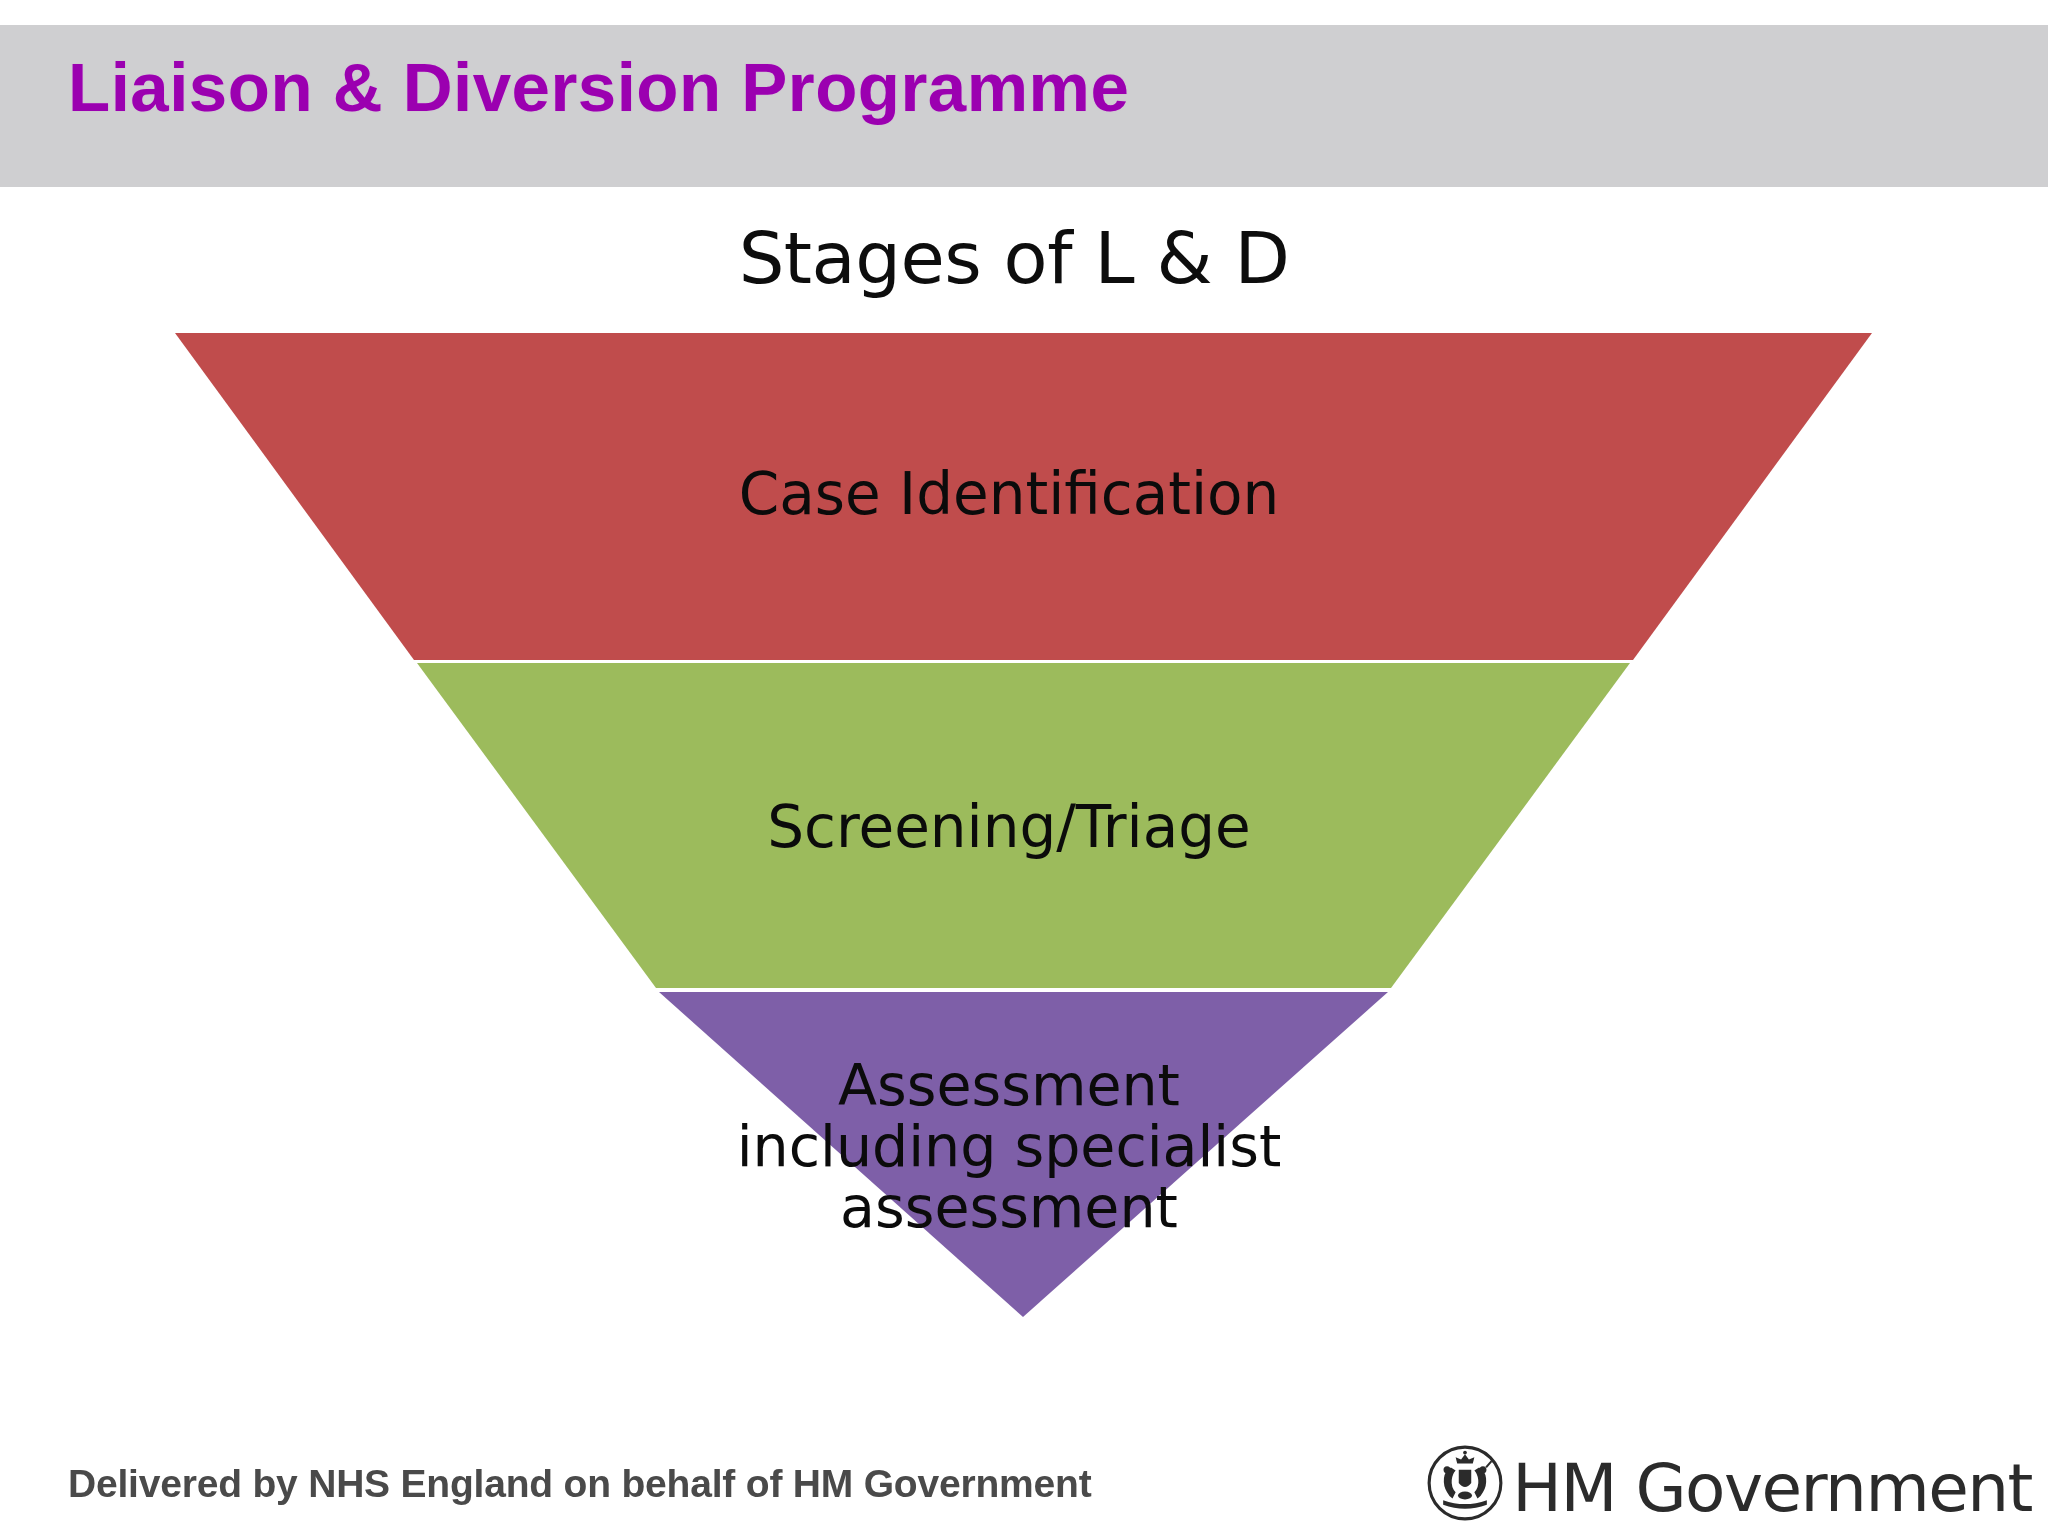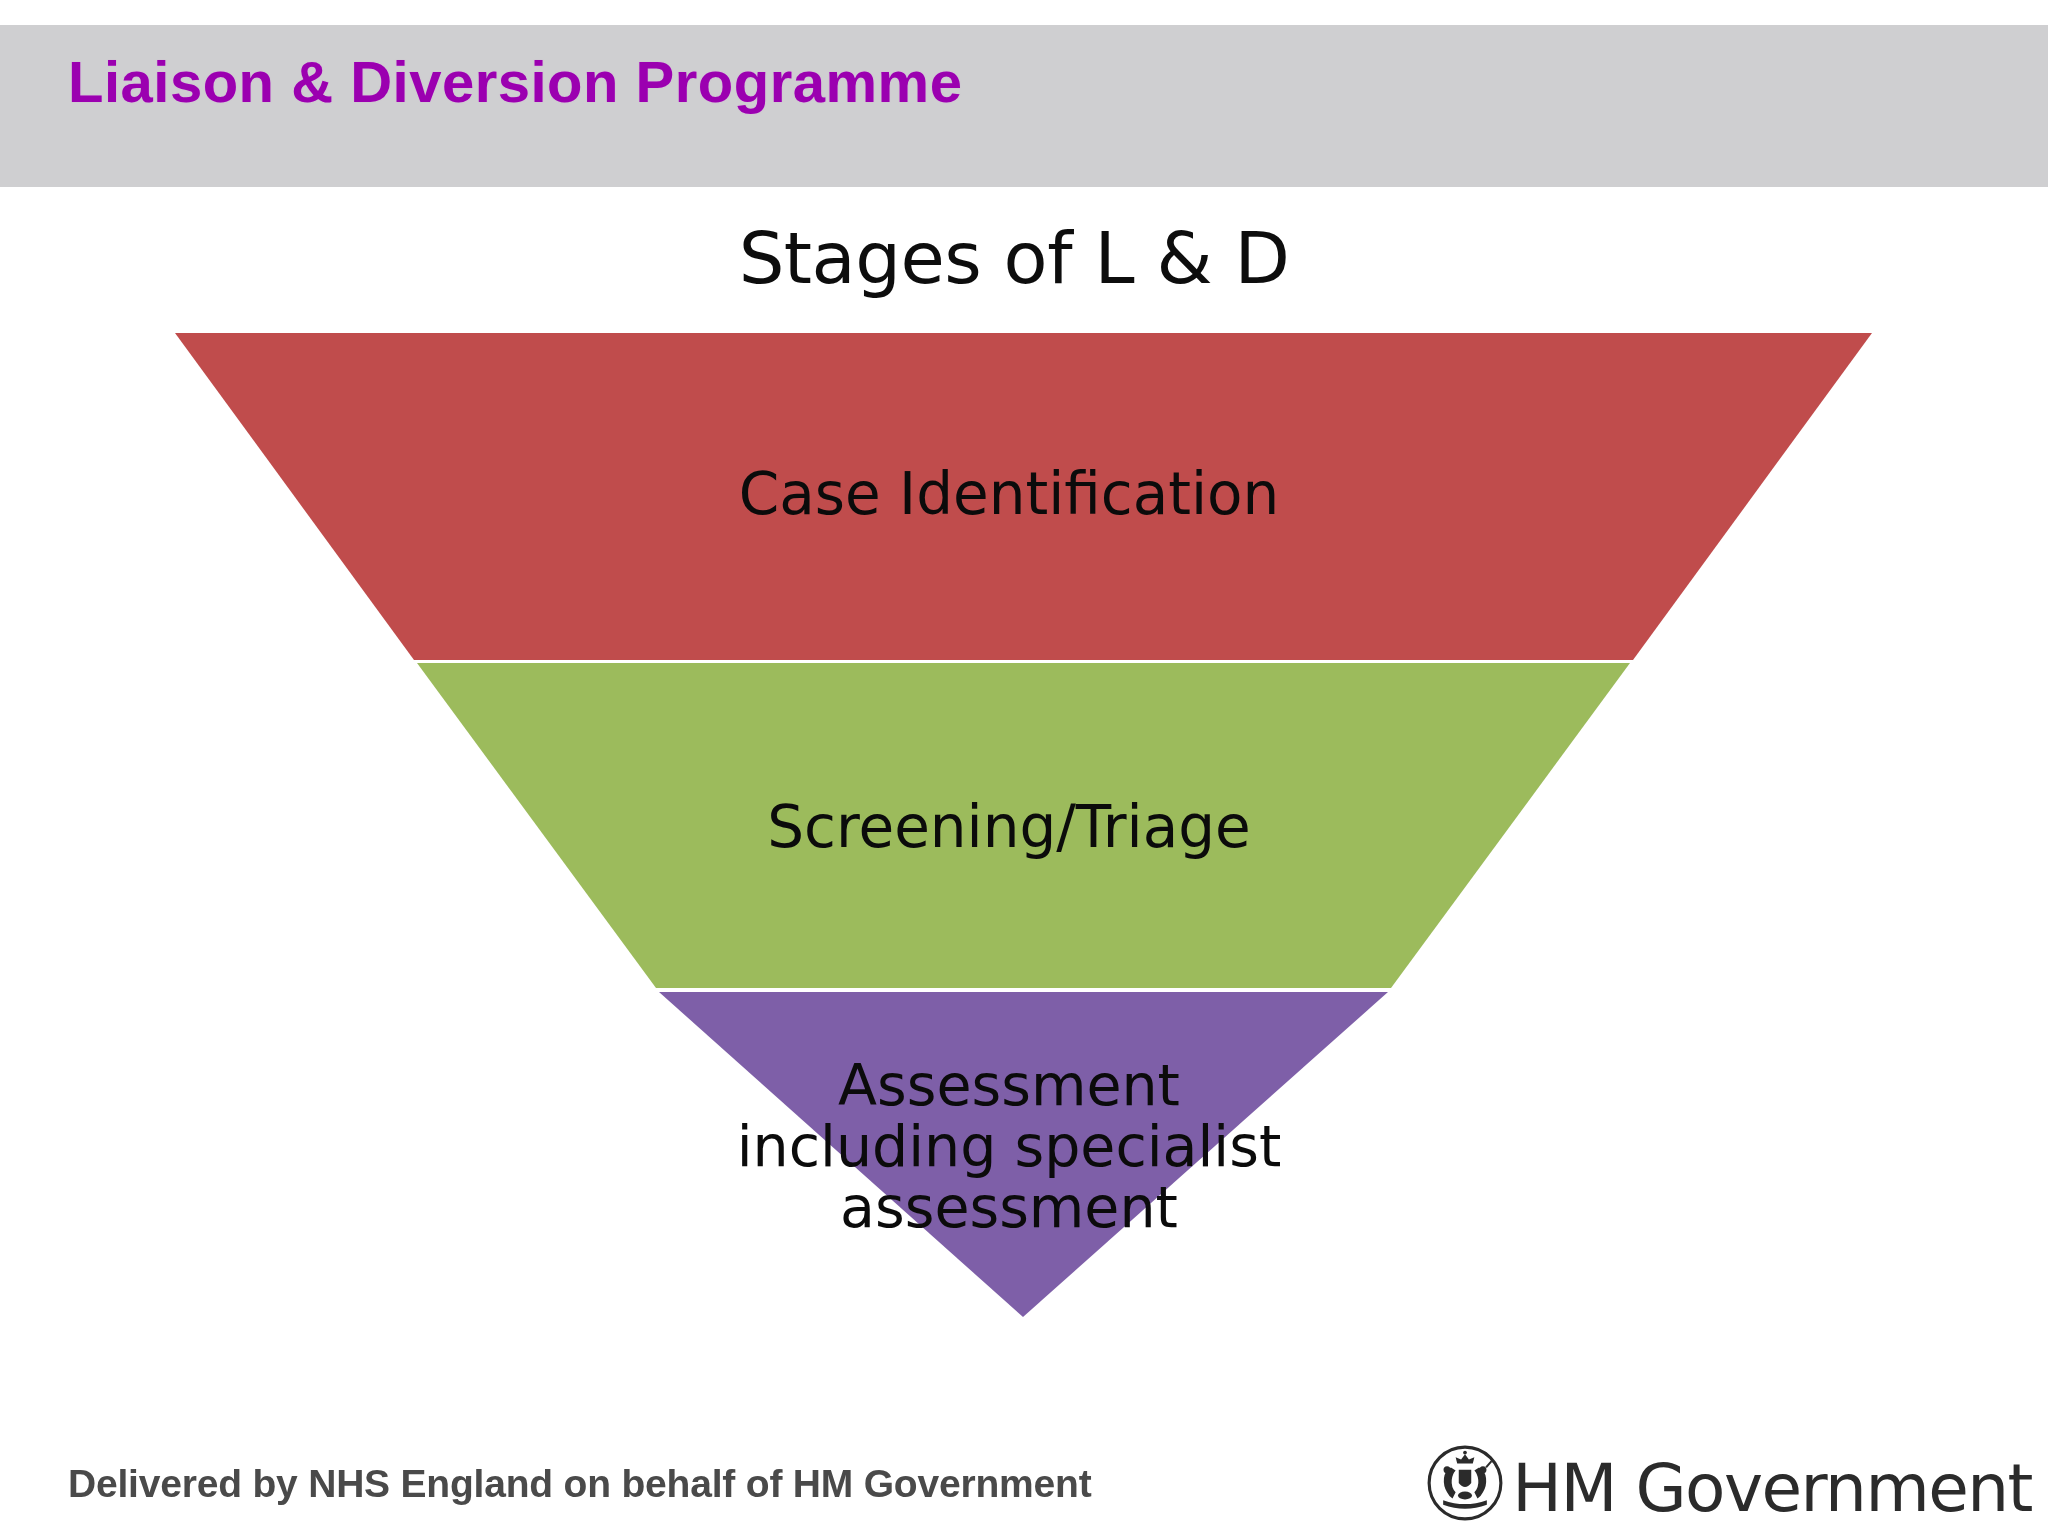--- a/index.html
+++ b/index.html
@@ -23,21 +23,21 @@
     width: 2048px;
     height: 162px;
     background: #cfcfd1;
   }
   #header-title {
     position: absolute;
     left: 68px;
     top: 48px;
     font-family: "Liberation Sans", sans-serif;
     font-weight: bold;
-    font-size: 58px;
+    font-size: 69px;
     letter-spacing: 0.5px;
     color: #9b00b0;
     text-shadow: 0 0 1px rgba(220,120,230,0.55);
     white-space: nowrap;
   }
 
   
   #slide-title {
     position: absolute;
     left: 0;

